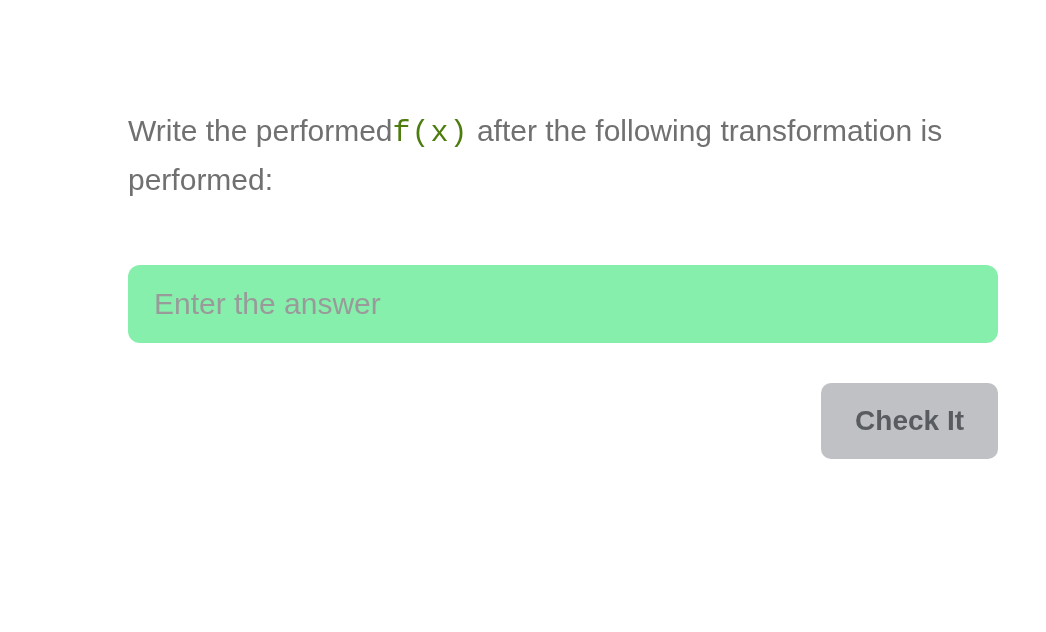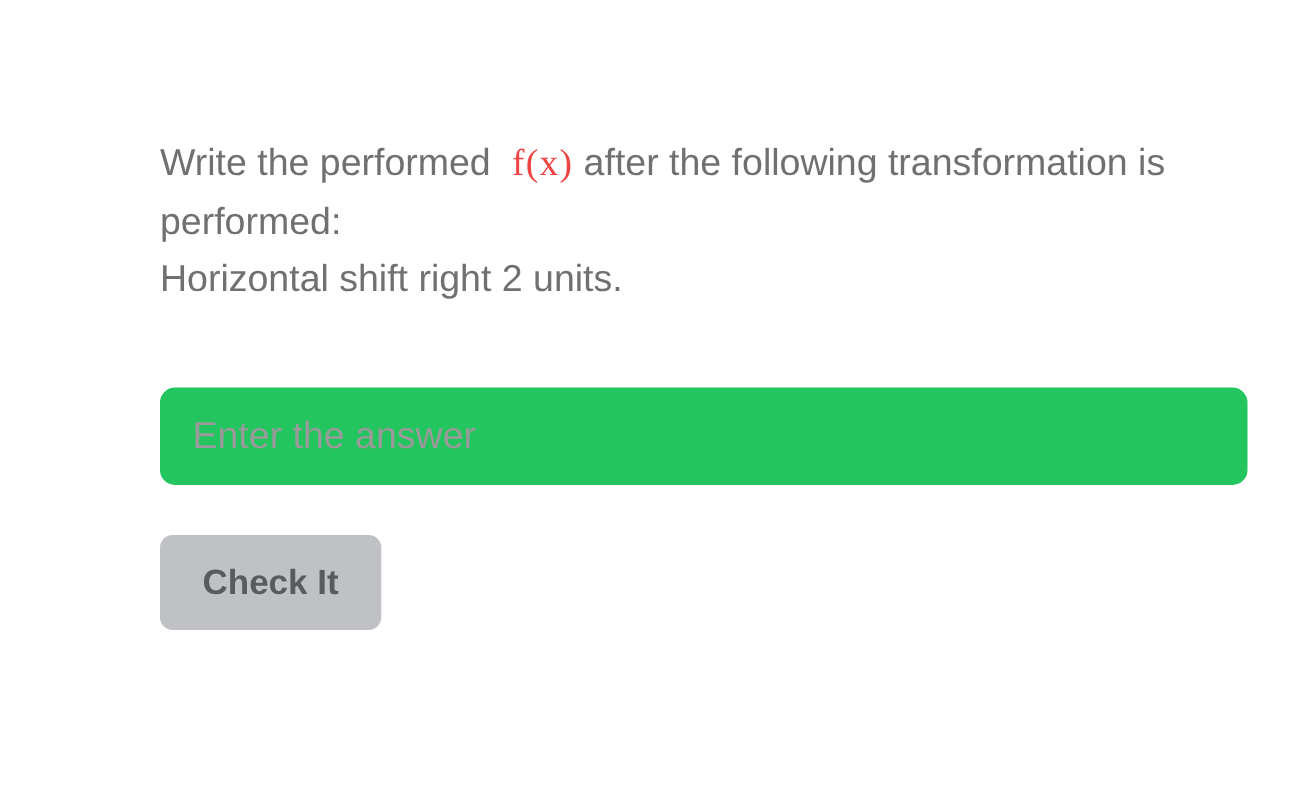--- a/index.html
+++ b/index.html
@@ -20,66 +20,64 @@
       top: 108px;
       width: 870px;
     }
     .question-text {
       font-size: 30px;
       color: #707070;
       line-height: 1.55;
       font-weight: 400;
     }
     .math-fx {
-      font-family: Liberation Serif, serif;
-      color: #ef4444;
+      font-family: Liberation Mono, monospace;
+      color: #4d7c0f;
       letter-spacing: 1px;
-      margin-left: 17px;
     }
     .answer-input {
       margin-top: 62px;
       width: 870px;
       height: 78px;
-      background: #22c55e;
+      background: #86efac;
       border: none;
       border-radius: 12px;
       padding: 0 26px;
       font-size: 30px;
       color: #555;
       outline: none;
       font-family: inherit;
     }
     .answer-input::placeholder {
       color: #9a9a9a;
     }
     .button-row {
       margin-top: 40px;
       width: 870px;
       display: flex;
-      justify-content: flex-start;
+      justify-content: flex-end;
     }
     .check-button {
       background: #bfc1c4;
       border: none;
       border-radius: 10px;
       padding: 22px 34px;
       font-size: 28px;
       font-weight: 700;
       color: #585c61;
       cursor: pointer;
       font-family: inherit;
     }
   </style>
 </head>
 <body>
 
 <div class="container">
   <div class="question-text">
     <span>Write the performed</span><span class="math-fx">f(x)</span><span> after the following transformation is performed:</span><br>
-    <span>Horizontal shift right 2 units.</span>
   </div>
 
   <input type="text" class="answer-input" placeholder="Enter the answer" style="">
 
   <div class="button-row">
     <button class="check-button">Check It</button>
   </div>
 </div>
 
 </body></html>

